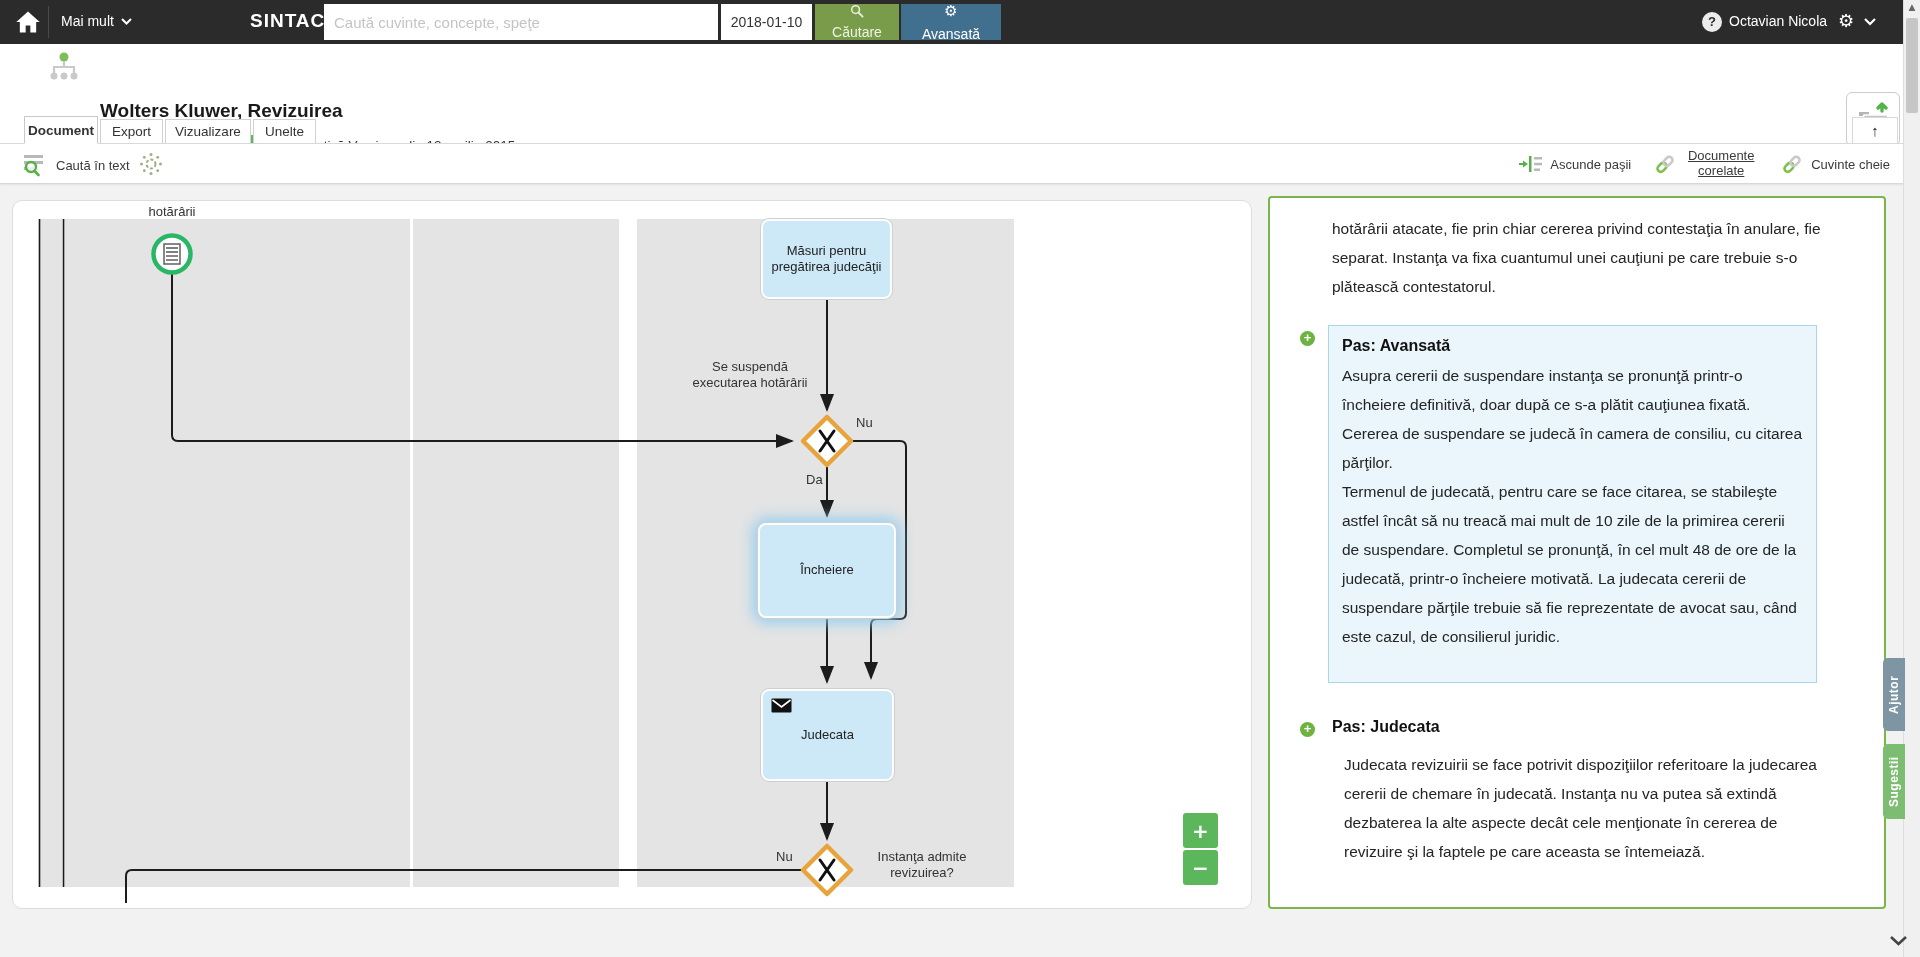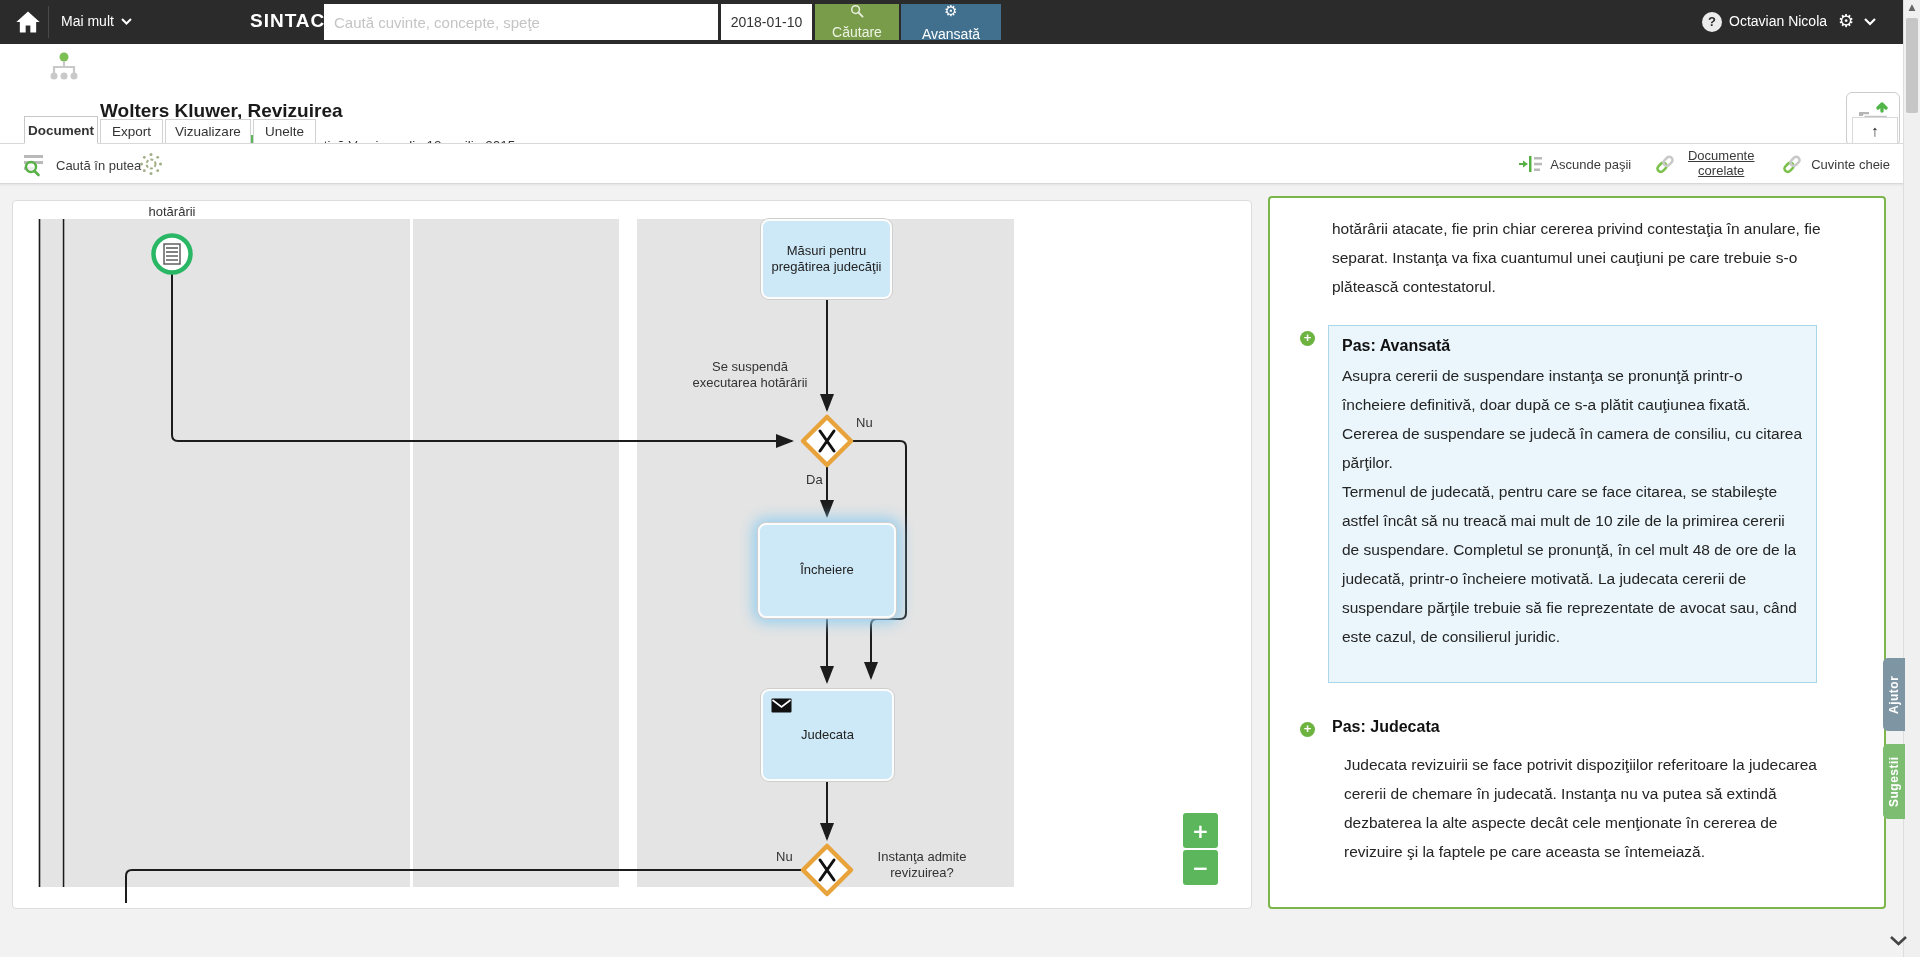--- a/index.html
+++ b/index.html
@@ -27,21 +27,21 @@
   #folder-btn { position:absolute; left:1846px; top:48px; width:54px; height:54px; background:#fff; border:1px solid #ccc; border-radius:6px; display:flex; align-items:center; justify-content:center; }
   
   .tab { position:absolute; background:#fff; font-size:13.5px; color:#333; display:flex; align-items:center; justify-content:center; cursor:pointer; }
   .tab.inactive { top:119px; height:25px; border:1px solid #d2d2d2; }
   .tab.active { top:116px; height:28px; border:1px solid #c8c8c8; border-bottom:1px solid #fff; font-weight:bold; z-index:6; }
   #toolbar { position:absolute; left:0; top:143px; width:1920px; height:41px; background:#fff; border-top:1px solid #d9d9d9; border-bottom:1px solid #d8d8d8; box-shadow:0 1px 2px rgba(0,0,0,.07); z-index:4; }
   .tool-item { display:flex; align-items:center; gap:7px; font-size:13px; color:#3a3a3a; cursor:pointer; }
   #toolbar-right { position:absolute; right:30px; top:0; height:40px; display:flex; align-items:center; gap:22px; }
   #scroll-top-btn { position:absolute; left:1852px; top:117px; width:46px; height:27px; background:#fff; border:1px solid #d9d9d9; text-align:center; line-height:25px; font-size:15px; color:#222; z-index:7; cursor:pointer; }
   
-  #flow-panel { position:absolute; left:12px; top:200px; width:1240px; height:709px; background:#fff; border:1px solid #ddd; border-radius:4px; overflow:hidden; }
+  #flow-panel { position:absolute; left:12px; top:200px; width:1240px; height:709px; background:#fff; border:1px solid #ddd; border-radius:10px; overflow:hidden; }
   .task { position:absolute; background:#cde9f7; border:2px solid #fcfcfc; box-shadow:0 0 0 1px #cfcfcf; border-radius:8px; display:flex; align-items:center; justify-content:center; text-align:center; font-size:13px; color:#222; line-height:1.25; padding:4px; }
   .flow-label { position:absolute; font-size:13px; color:#333; text-align:center; line-height:1.22; }
   .zoom-btn { position:absolute; left:1170px; width:35px; height:35px; background:#5cb75c; color:#fff; border:0; border-radius:3px; font-size:20px; font-weight:bold; line-height:30px; cursor:pointer; font-family:"DejaVu Sans",sans-serif; }
   
   #text-panel { position:absolute; left:1268px; top:196px; width:618px; height:713px; background:#fff; border:2px solid #7bb54c; border-radius:4px; }
   .para { position:absolute; font-size:15.5px; line-height:29px; color:#242424; width:490px; }
   .step-heading { font-size:16px; font-weight:bold; color:#111; }
   #step1-box { position:absolute; left:58px; top:127px; width:489px; min-height:358px; background:#eaf6fb; border:1px solid #a9d6e8; padding:5px 13px; }
   #step1-box .body { font-size:15.5px; line-height:29px; color:#242424; }
   .plus-icon { position:absolute; width:15px; height:15px; background:#6cb33f; border-radius:50%; color:#fff; font-size:13px; font-weight:bold; text-align:center; line-height:14px; }
@@ -130,21 +130,21 @@
 
   <div id="toolbar">
     <div class="abs tool-item" style="left:22px;top:9px;">
       <svg width="27" height="24" viewBox="0 0 27 24">
         <rect x="2" y="2" width="19" height="3" fill="#b9b9b9"></rect>
           <rect x="2" y="8" width="19" height="3" fill="#b9b9b9"></rect>
           <rect x="2" y="14" width="10" height="3" fill="#b9b9b9"></rect>
         <circle cx="9" cy="14" r="5" fill="rgba(255,255,255,.75)" stroke="#58b147" stroke-width="2.4"></circle>
         <line x1="12.5" y1="18" x2="16.5" y2="22" stroke="#58b147" stroke-width="2.6" stroke-linecap="round"></line>
       </svg>
-      <span>Caută în putea</span>
+      <span>Caută în text</span>
     </div>
     <span class="abs" style="left:138px;top:7px;">
       <svg width="26" height="26" viewBox="0 0 26 26">
         <circle cx="13" cy="13" r="4.5" fill="none" stroke="#9fae85" stroke-width="2" stroke-dasharray="3,2"></circle>
         <g fill="#9fae85">
             <circle cx="13" cy="3.5" r="1.5"></circle>
             <circle cx="13" cy="22.5" r="1.5"></circle>
             <circle cx="3.5" cy="13" r="1.5"></circle>
             <circle cx="22.5" cy="13" r="1.5"></circle>
             <circle cx="6.3" cy="6.3" r="1.4"></circle>

